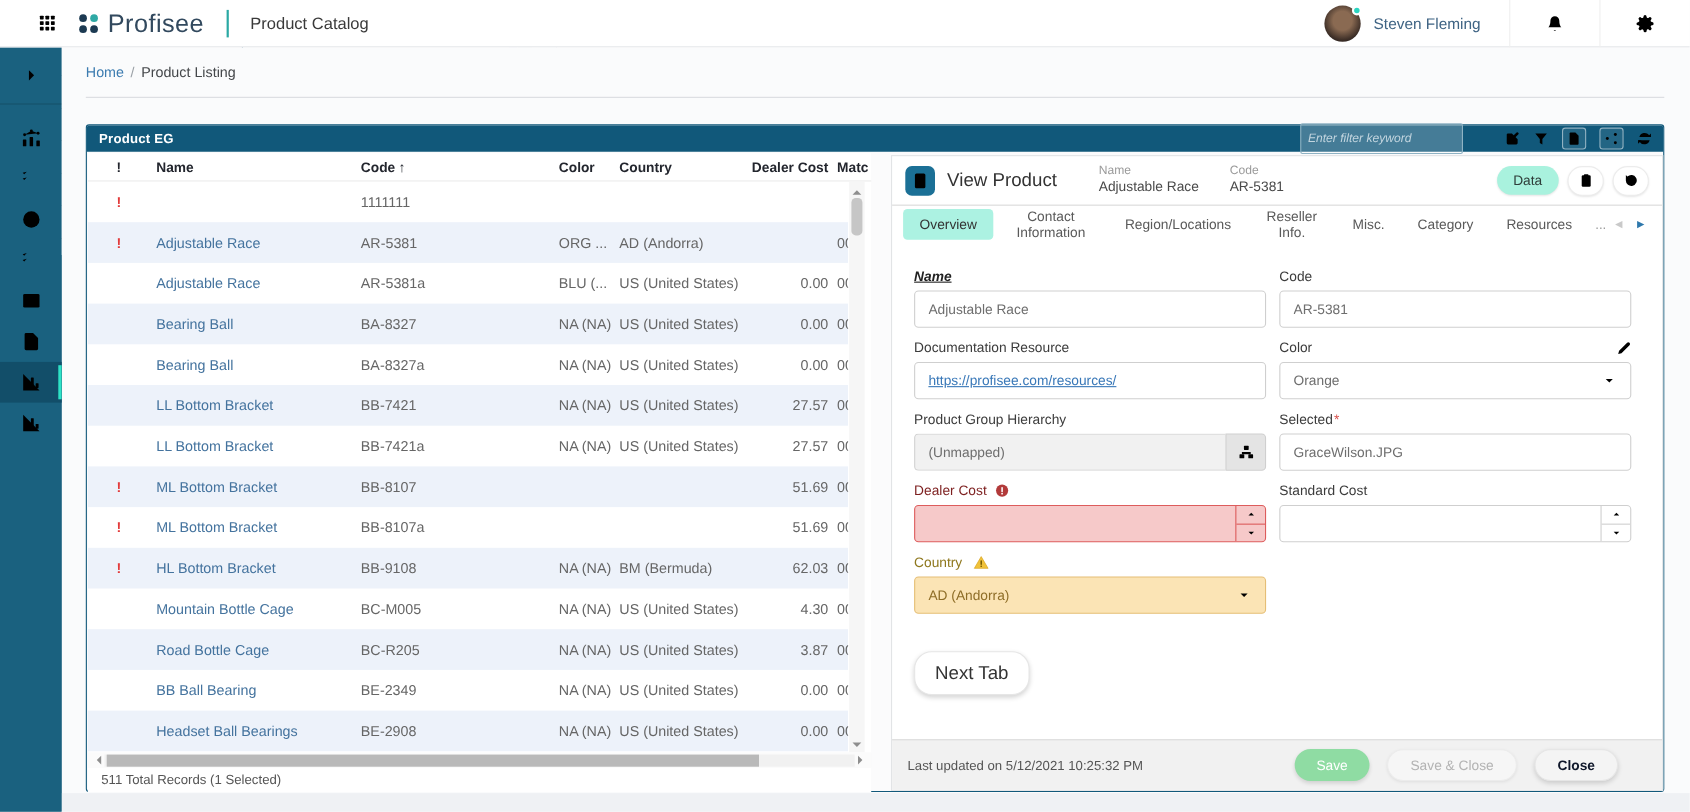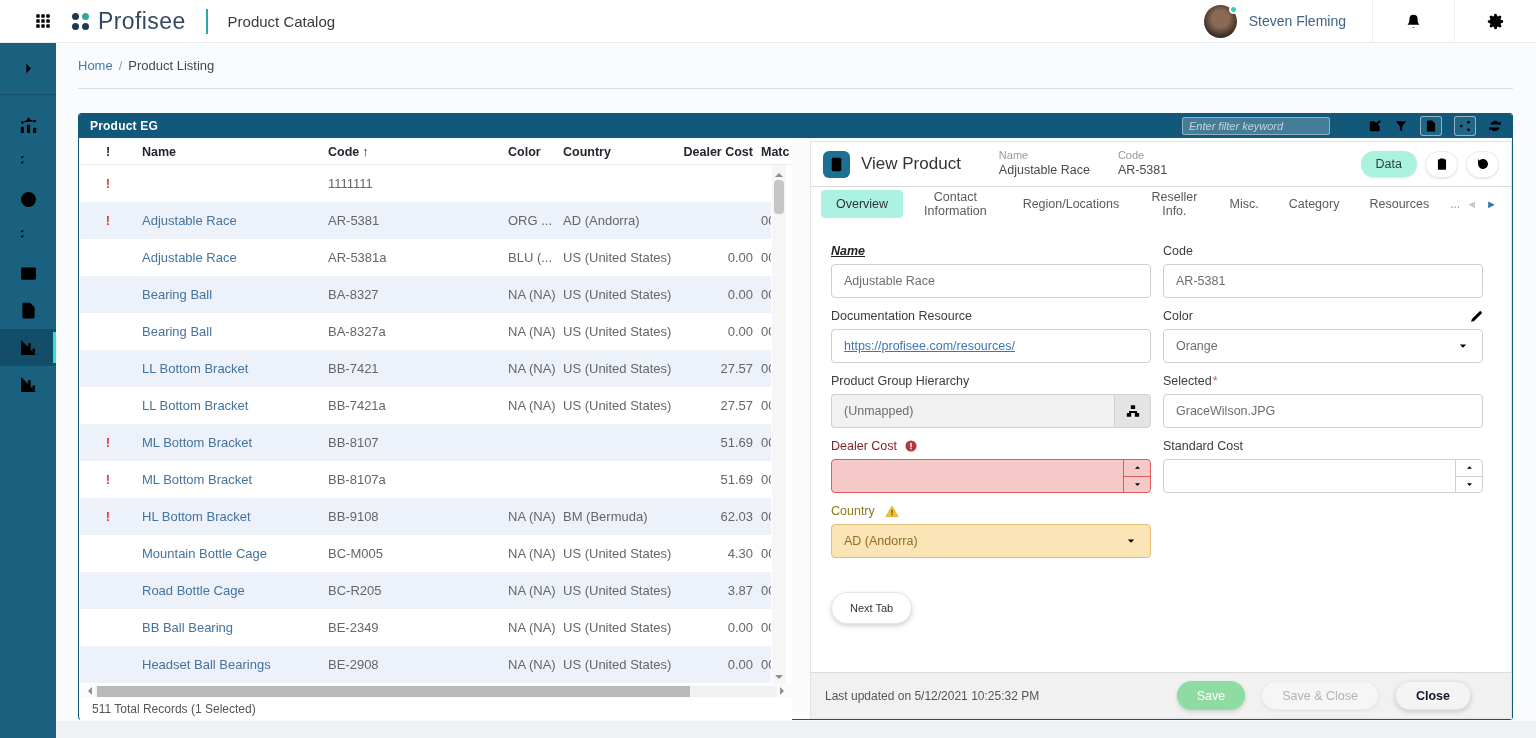--- a/index.html
+++ b/index.html
@@ -53,21 +53,21 @@
   .bc-line { margin:0 23px 0 22px; border-bottom:1px solid #DADCE0; }
   .bottom-strip { position:absolute; left:0; right:0; bottom:0; height:17px; background:#EFF1F4; }
 
   
   .panel { position:absolute; left:22px; top:70px; width:1435px; height:607px;
     border:1px solid #11587A; border-radius:3px; background:#FBFBFC; }
   .panel-hd { height:24px; background:#11587A; display:flex; align-items:center;
     padding:0 10px 0 11px; border-radius:2px 2px 0 0; }
   .panel-title { color:#fff; font-weight:bold; font-size:12px; letter-spacing:.2px; }
   .panel-tools { margin-left:auto; display:flex; align-items:center; gap:12px; }
-  .filter-input { width:148px; height:18px; background:rgba(255,255,255,.22);
+  .filter-input { width:148px; height:28px; background:rgba(255,255,255,.22);
     border:1px solid #8FB3C4; border-radius:2px; color:#E8F2F7; font-size:11px;
     font-style:italic; padding:0 6px; }
   .filter-input::placeholder { color:#C2D5DF; font-style:italic; }
   .tbicon { background:none; border:none; color:#EAF2F6; display:flex; align-items:center; padding:0; }
   .tbicon svg { width:14px; height:14px; }
   .tbicon.boxed { border:1px solid rgba(255,255,255,.5); border-radius:3px;
     padding:2px 3px; background:rgba(255,255,255,.08); }
 
   
   .grid { position:absolute; left:1px; top:25px; width:712px; height:581px; background:#fff; }
@@ -167,21 +167,21 @@
   .spin button { flex:1; background:transparent; border:none; color:#777;
     display:flex; align-items:center; justify-content:center; padding:0; }
   .spin button:first-child { border-bottom:1px solid #CFCFCF; }
   .spin svg { width:11px; height:11px; }
   .numbox.err { background:#F6C9C9; border-color:#DD5C5C; }
   .numbox.err .spin { border-left-color:#DD5C5C; }
   .numbox.err .spin button { color:#7D2B2B; }
   .numbox.err .spin button:first-child { border-bottom-color:#DD5C5C; }
 
   .next-tab { margin:24px 0 0 20px; background:#fff; border:1px solid #E6E6E6; border-radius:16px;
-    padding:9px 18px; font-size:11px; color:#333; box-shadow:0 2px 5px rgba(0,0,0,.18); }
+    padding:9px 18px; font-size:17px; color:#333; box-shadow:0 2px 5px rgba(0,0,0,.18); }
 
   .d-ft { position:absolute; bottom:0; left:0; right:0; height:46px; background:#F1F1F1;
     border-top:1px solid #DBDBDB; display:flex; align-items:center; padding:0 14px; }
   .updated { font-size:12px; color:#555; }
   .ft-btns { margin-left:auto; display:flex; gap:16px; padding-right:26px; }
   .btn { border-radius:17px; font-size:12.5px; padding:0 20px; height:29px; border:none; }
   .btn.save { background:#8FDCA3; color:#fff; box-shadow:0 2px 4px rgba(0,0,0,.14); min-width:66px; }
   .btn.savec { background:#F6F6F6; color:#B3B3B3; border:1px solid #ECECEC; box-shadow:0 1px 3px rgba(0,0,0,.08); }
   .btn.close { background:#F4F4F4; color:#0f172a; font-weight:bold; border:1px solid #E6E6E6;
     box-shadow:0 2px 5px rgba(0,0,0,.16); min-width:62px; }

